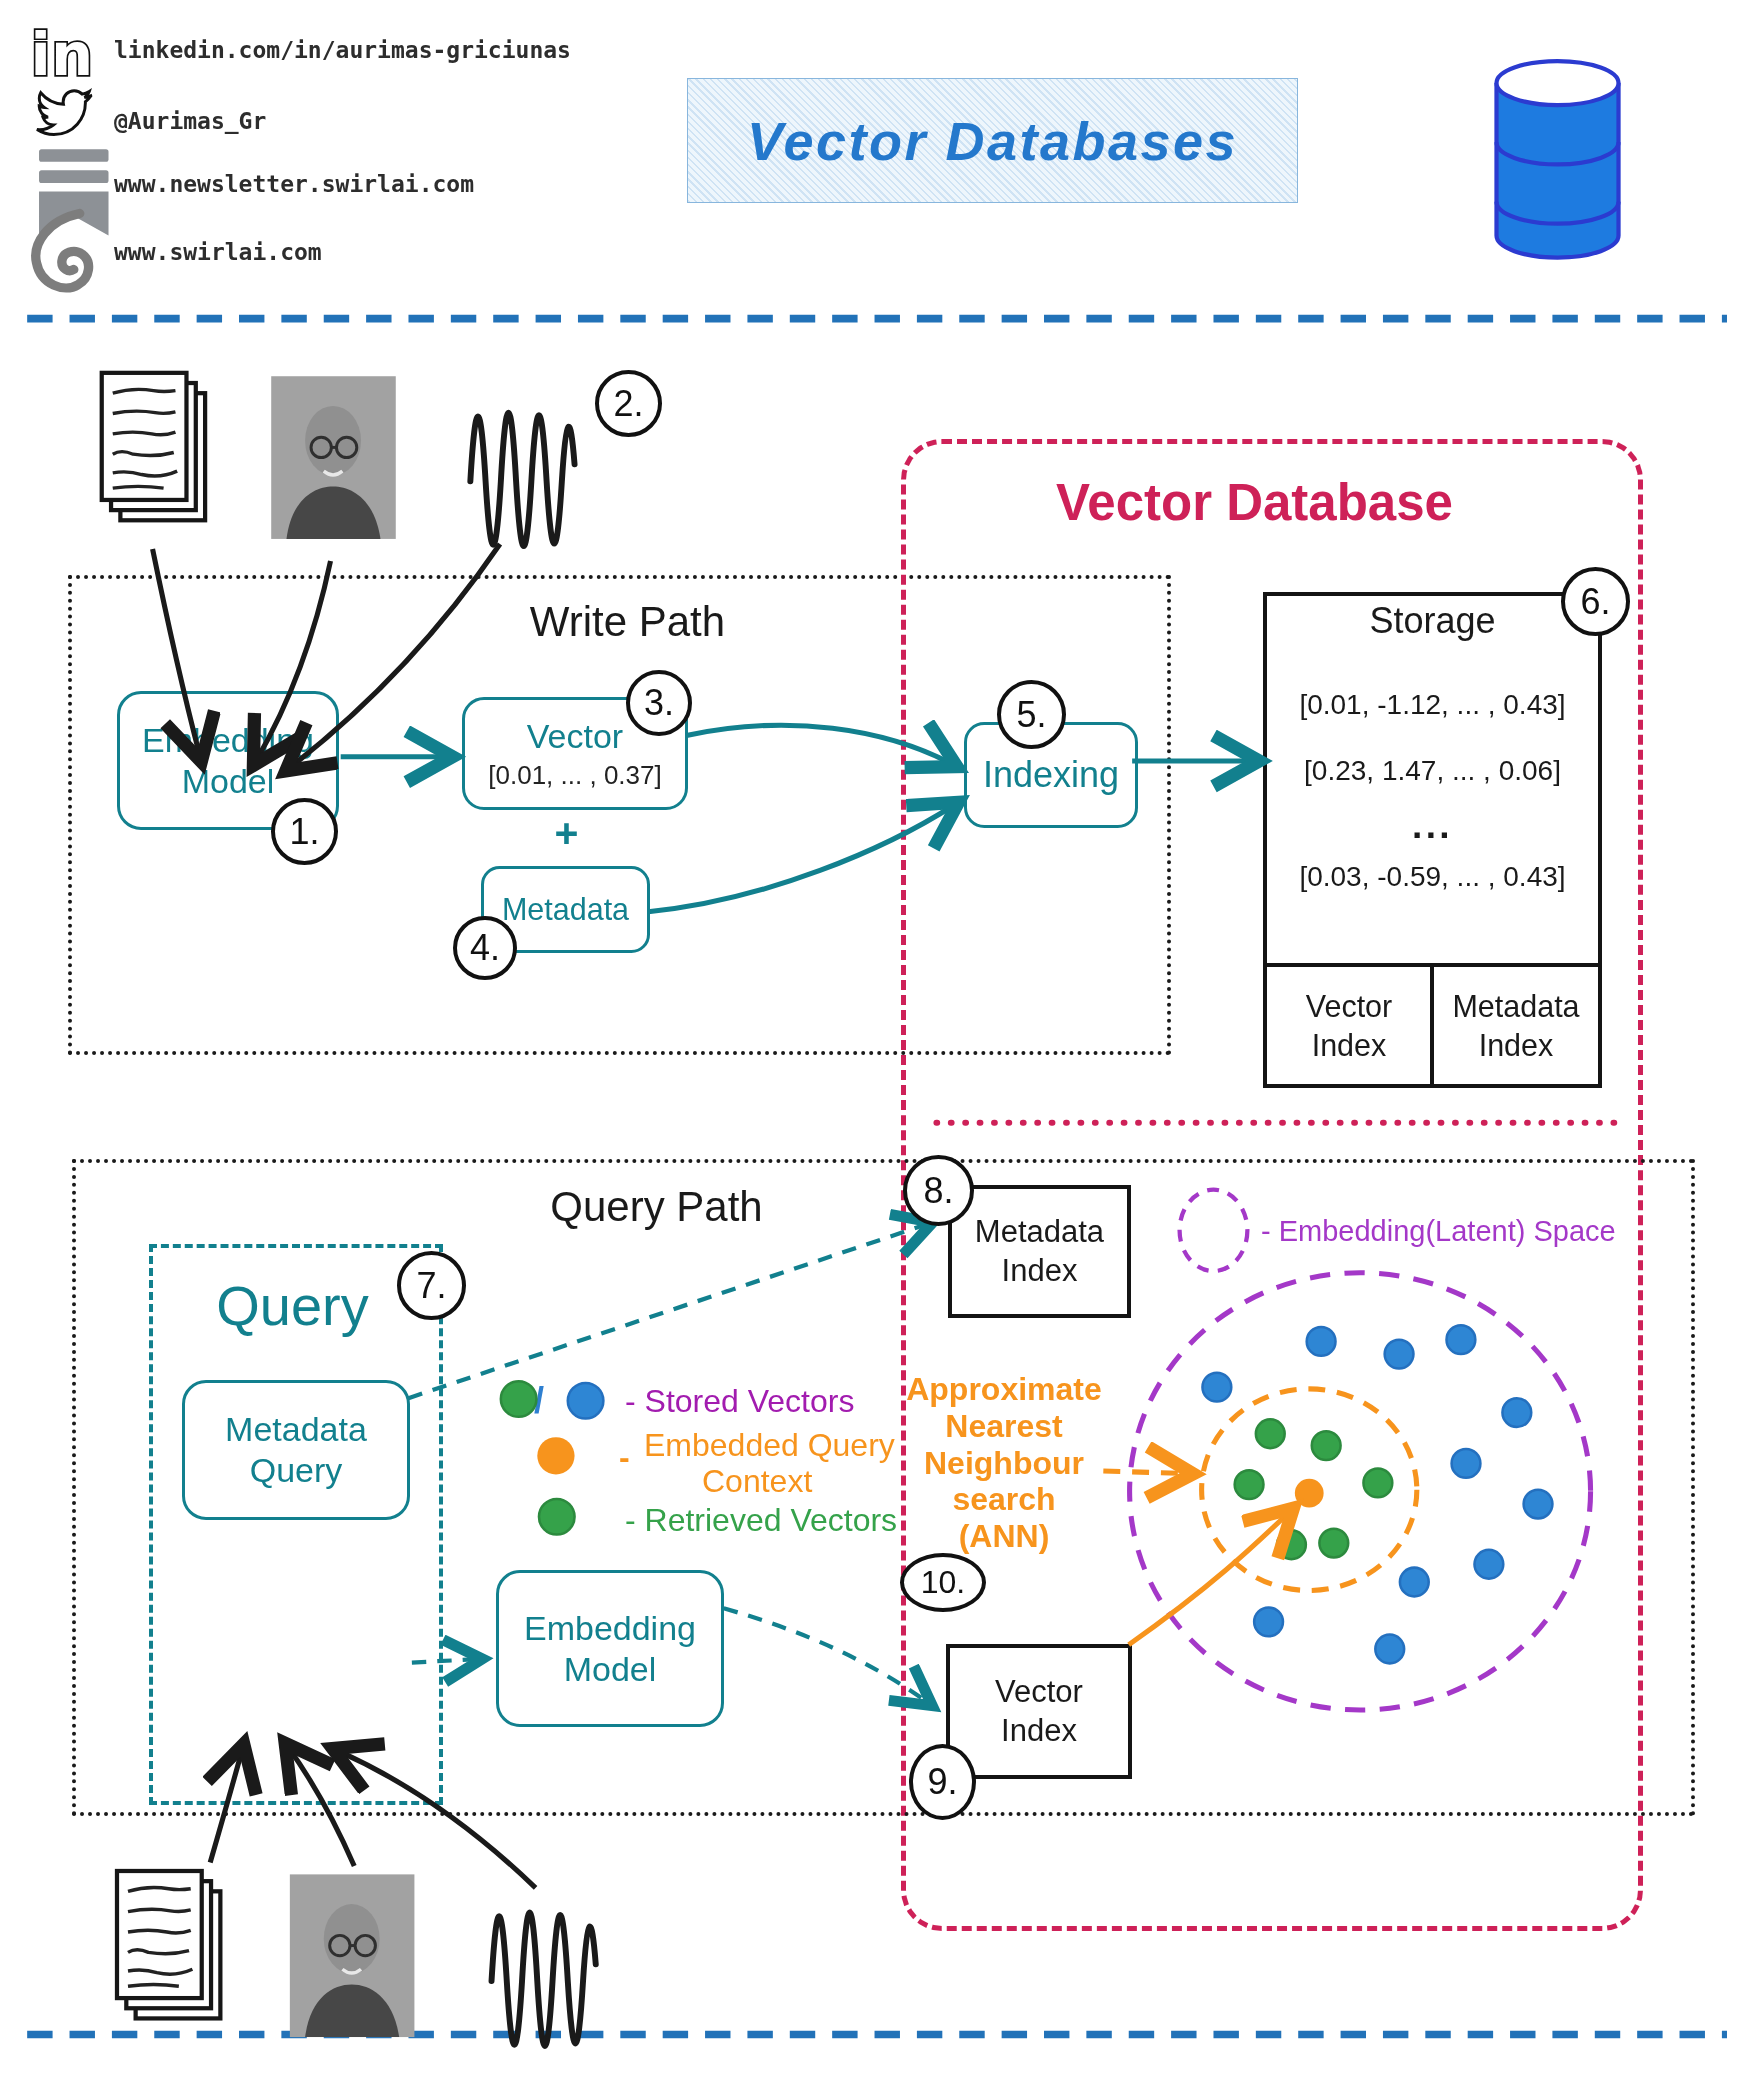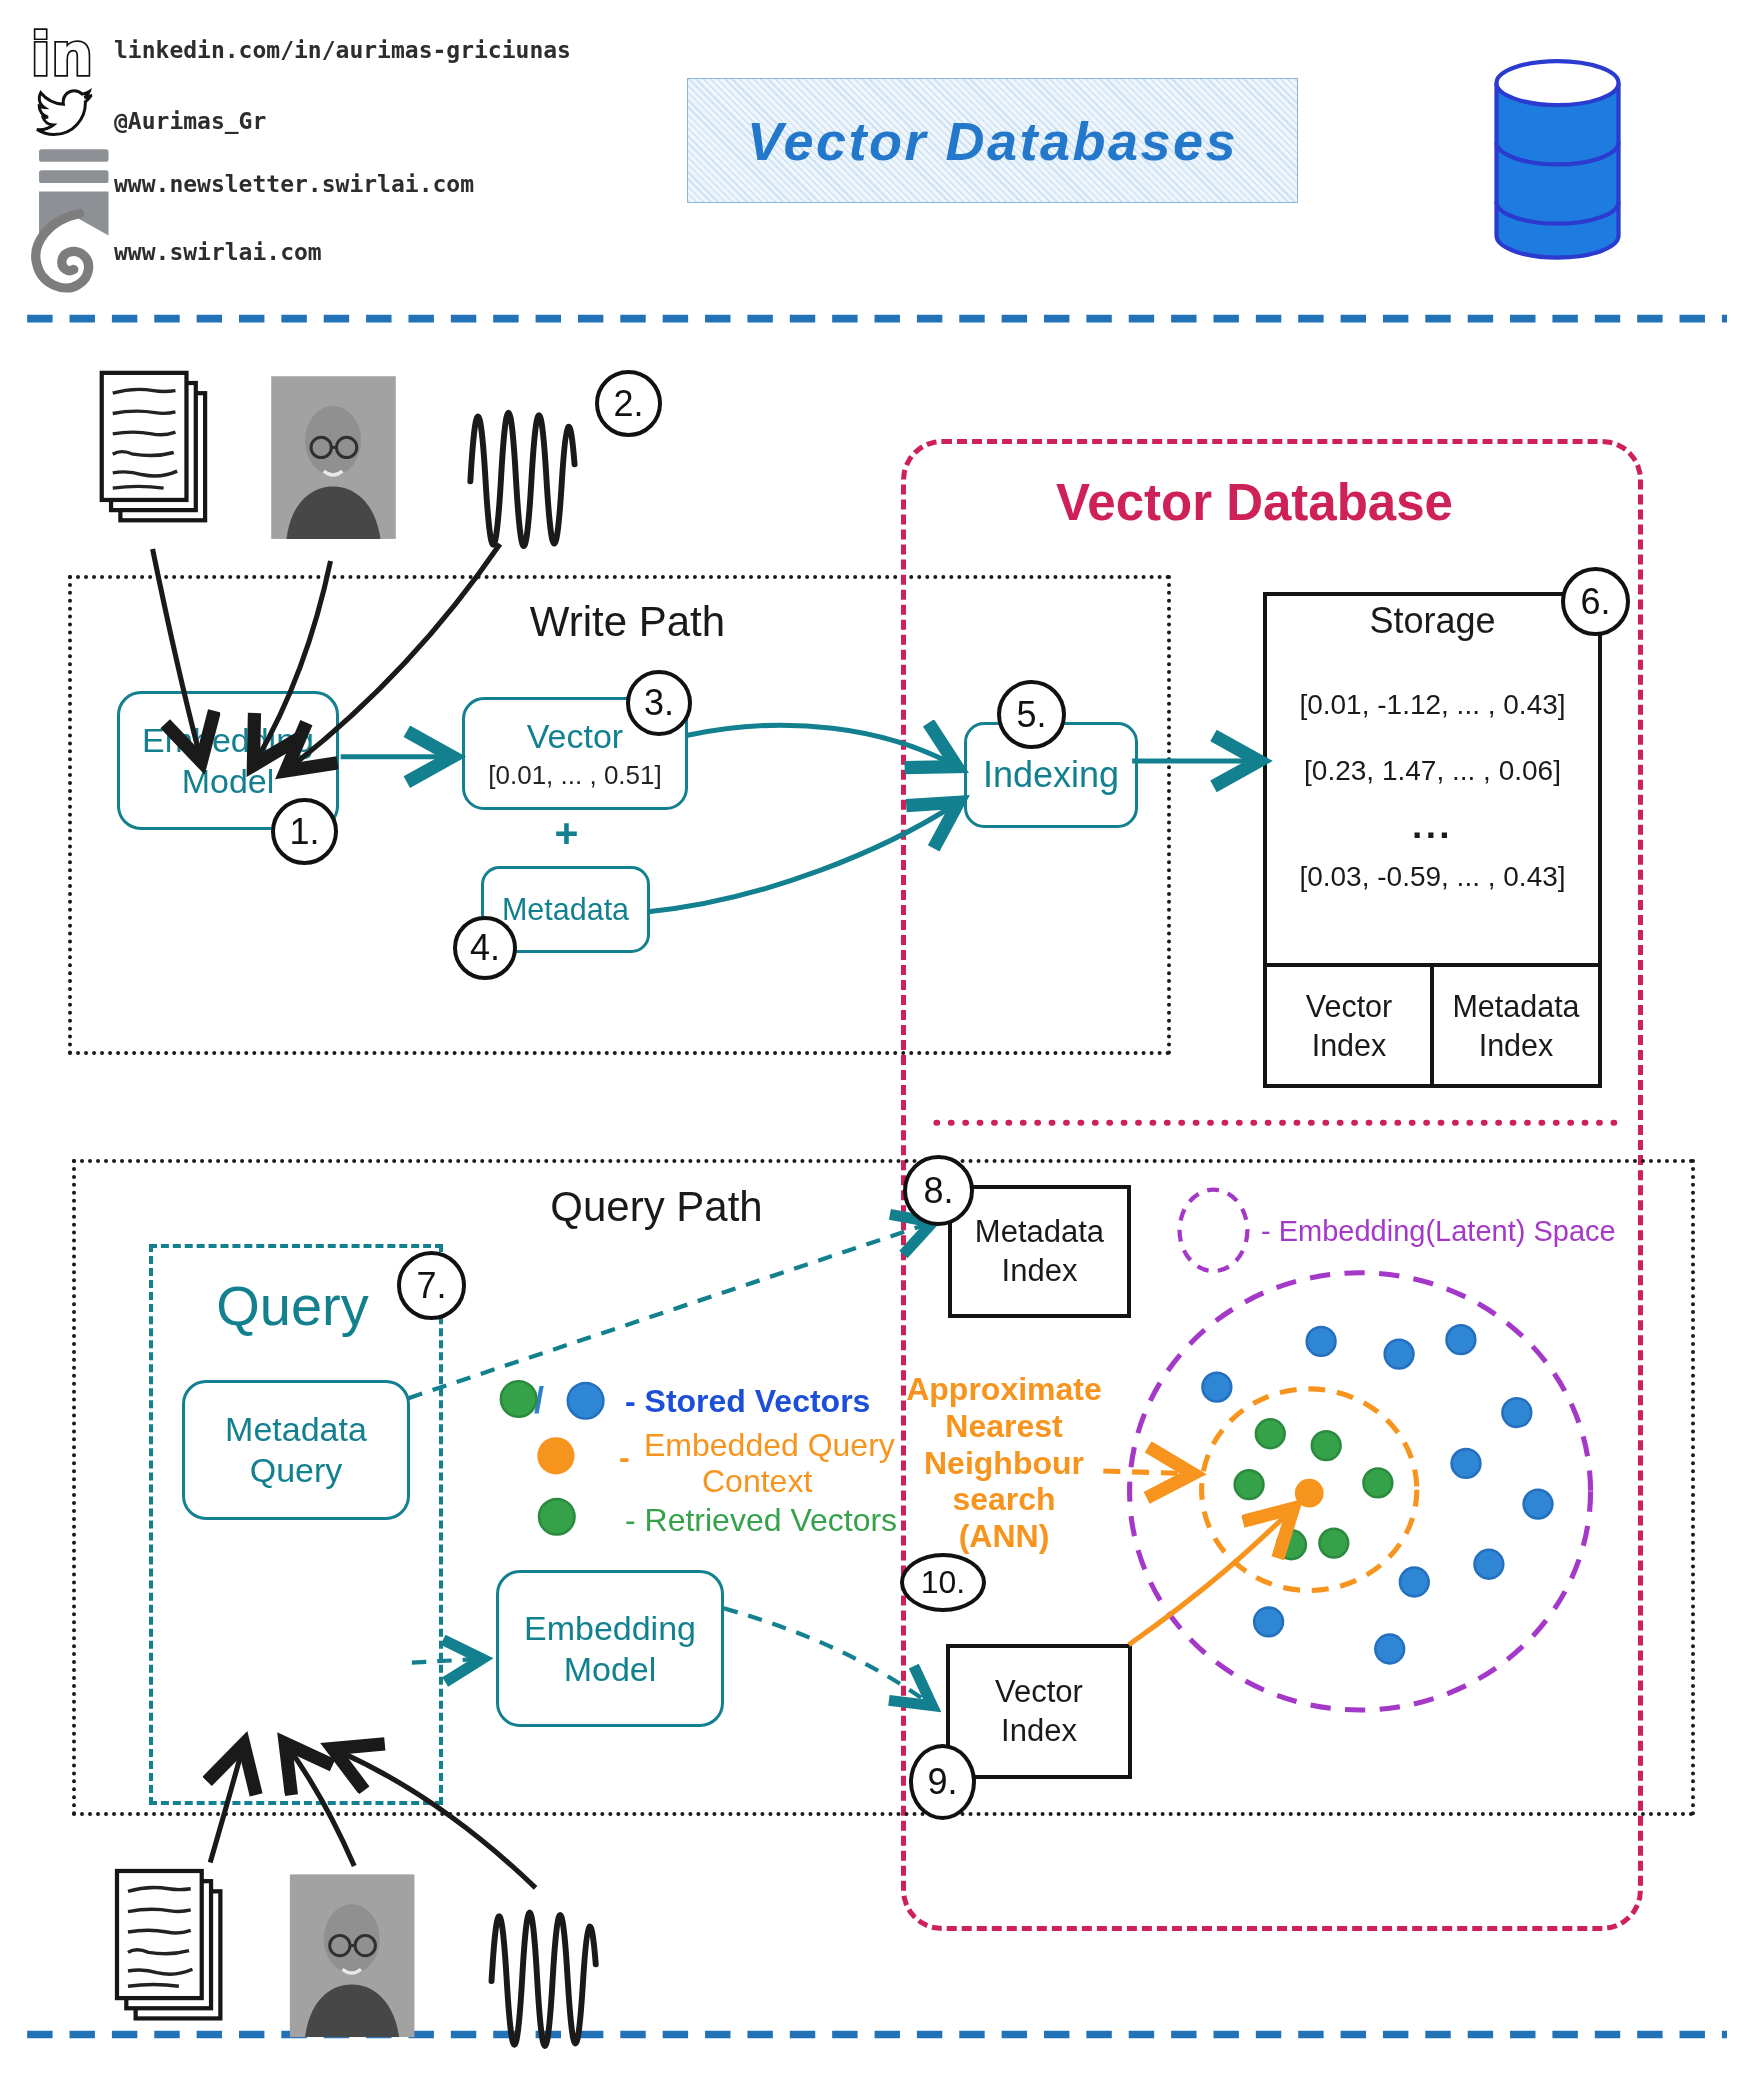--- a/index.html
+++ b/index.html
@@ -70,21 +70,21 @@
 
   <div class="query-box under"></div>
   <div class="txt" style="left:178px;top:1273px;width:229px;text-align:center;font-size:56px;font-weight:500;color:#12808e;">Query</div>
 
   <div class="teal-box" style="left:117px;top:691px;width:216px;height:133px;font-size:34px;">
     <span style="width:195px;">Embedding Model</span>
   </div>
 
   <div class="teal-box" style="left:462px;top:697px;width:220px;height:107px;border-radius:22px;">
     <span style="font-size:34px;">Vector</span>
-    <span style="font-size:26px;color:#222;margin-top:3.4px;">[0.01, ... , 0.51]</span>
+    <span style="font-size:26px;color:#222;margin-top:3.4px;">[0.01, ... , 0.37]</span>
   </div>
 
   <div class="txt" style="left:541px;top:810px;width:51px;text-align:center;font-size:41px;font-weight:700;color:#12808e;">+</div>
 
   <div class="teal-box" style="left:481px;top:866px;width:163px;height:81px;border-radius:18.6px;font-size:30.5px;">
     <span>Metadata</span>
   </div>
 
   <div class="teal-box" style="left:964px;top:722px;width:168px;height:100px;border-radius:20.3px;font-size:36px;">
     <span>Indexing</span>
@@ -112,21 +112,21 @@
   </div>
 
   <div class="black-box" style="left:948px;top:1185px;width:175px;height:125px;font-size:31px;">
     <span style="width:153px;">Metadata Index</span>
   </div>
   <div class="black-box" style="left:946px;top:1644px;width:178px;height:127px;font-size:31px;">
     <span style="width:127px;">Vector Index</span>
   </div>
 
   <div class="legend-text" style="left:534px;top:1380px;font-size:36px;font-weight:700;color:#2e7fd0;">/</div>
-  <div class="legend-text" style="left:625px;top:1383px;color:#1d4ed8;font-weight:bold;">- Stored Vectors</div>
+  <div class="legend-text" style="left:625px;top:1383px;color:#a21caf;">- Stored Vectors</div>
   <div class="legend-text" style="left:619px;top:1439px;color:#f7941d;font-weight:700;">-</div>
   <div class="legend-text" style="left:644px;top:1427px;color:#f7941d;">Embedded Query</div>
   <div class="legend-text" style="left:702px;top:1463px;color:#f7941d;">Context</div>
   <div class="legend-text" style="left:625px;top:1502px;color:#35a24a;">- Retrieved Vectors</div>
   <div class="legend-text" style="left:1261px;top:1215px;font-size:29px;color:#a438c8;">- Embedding(Latent) Space</div>
 
   <div class="ann">
     <div>Approximate</div>
     <div>Nearest</div>
     <div>Neighbour</div>

